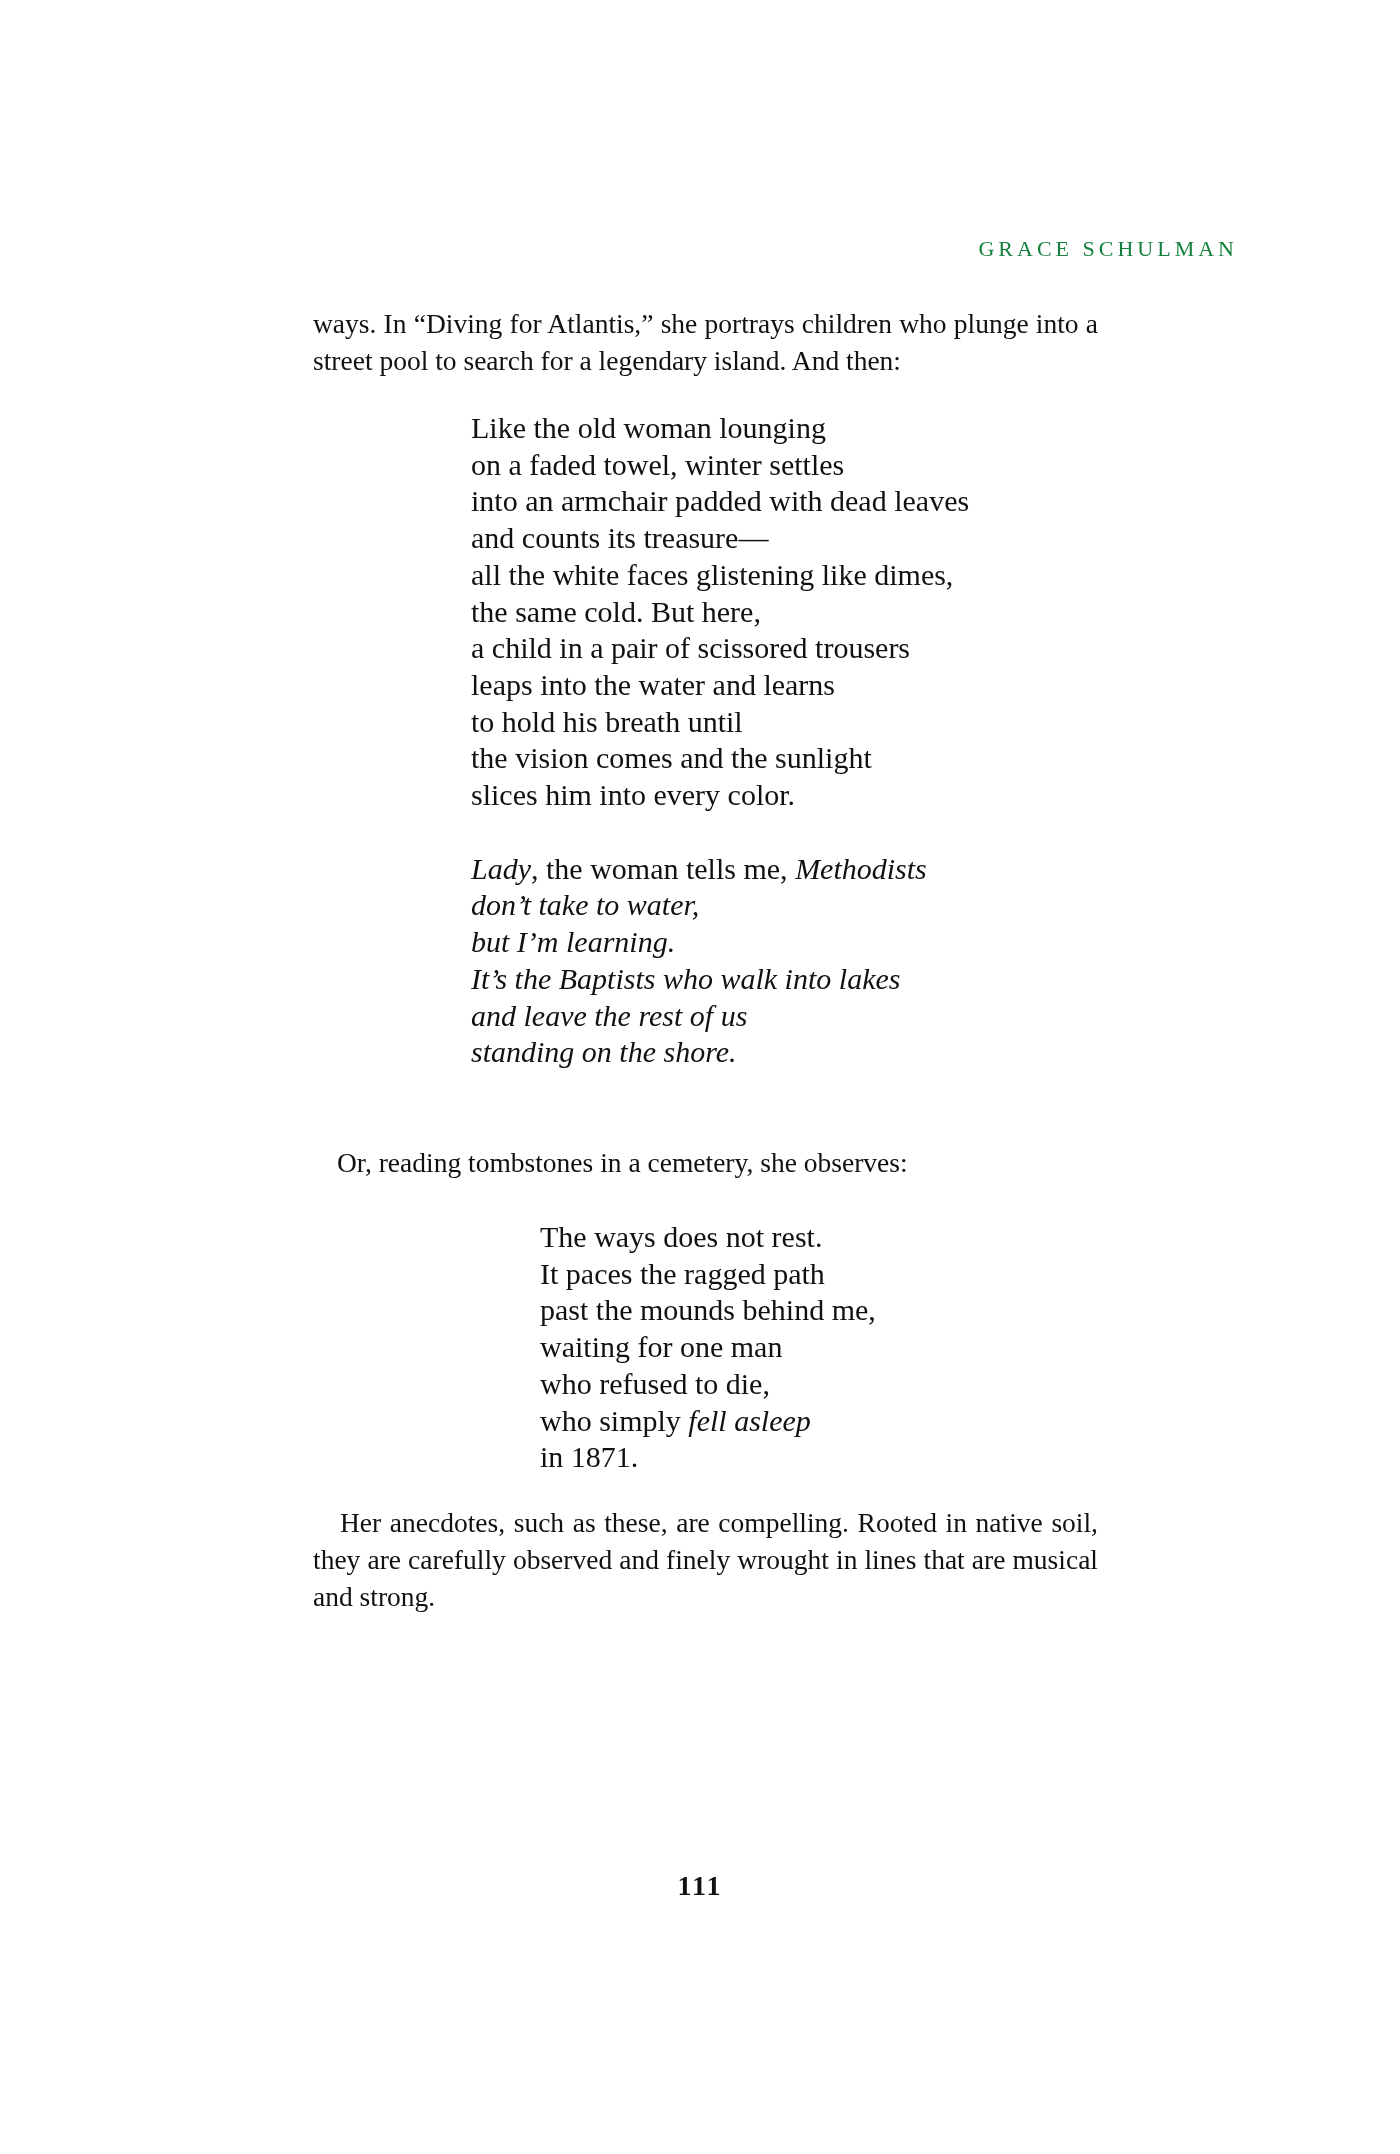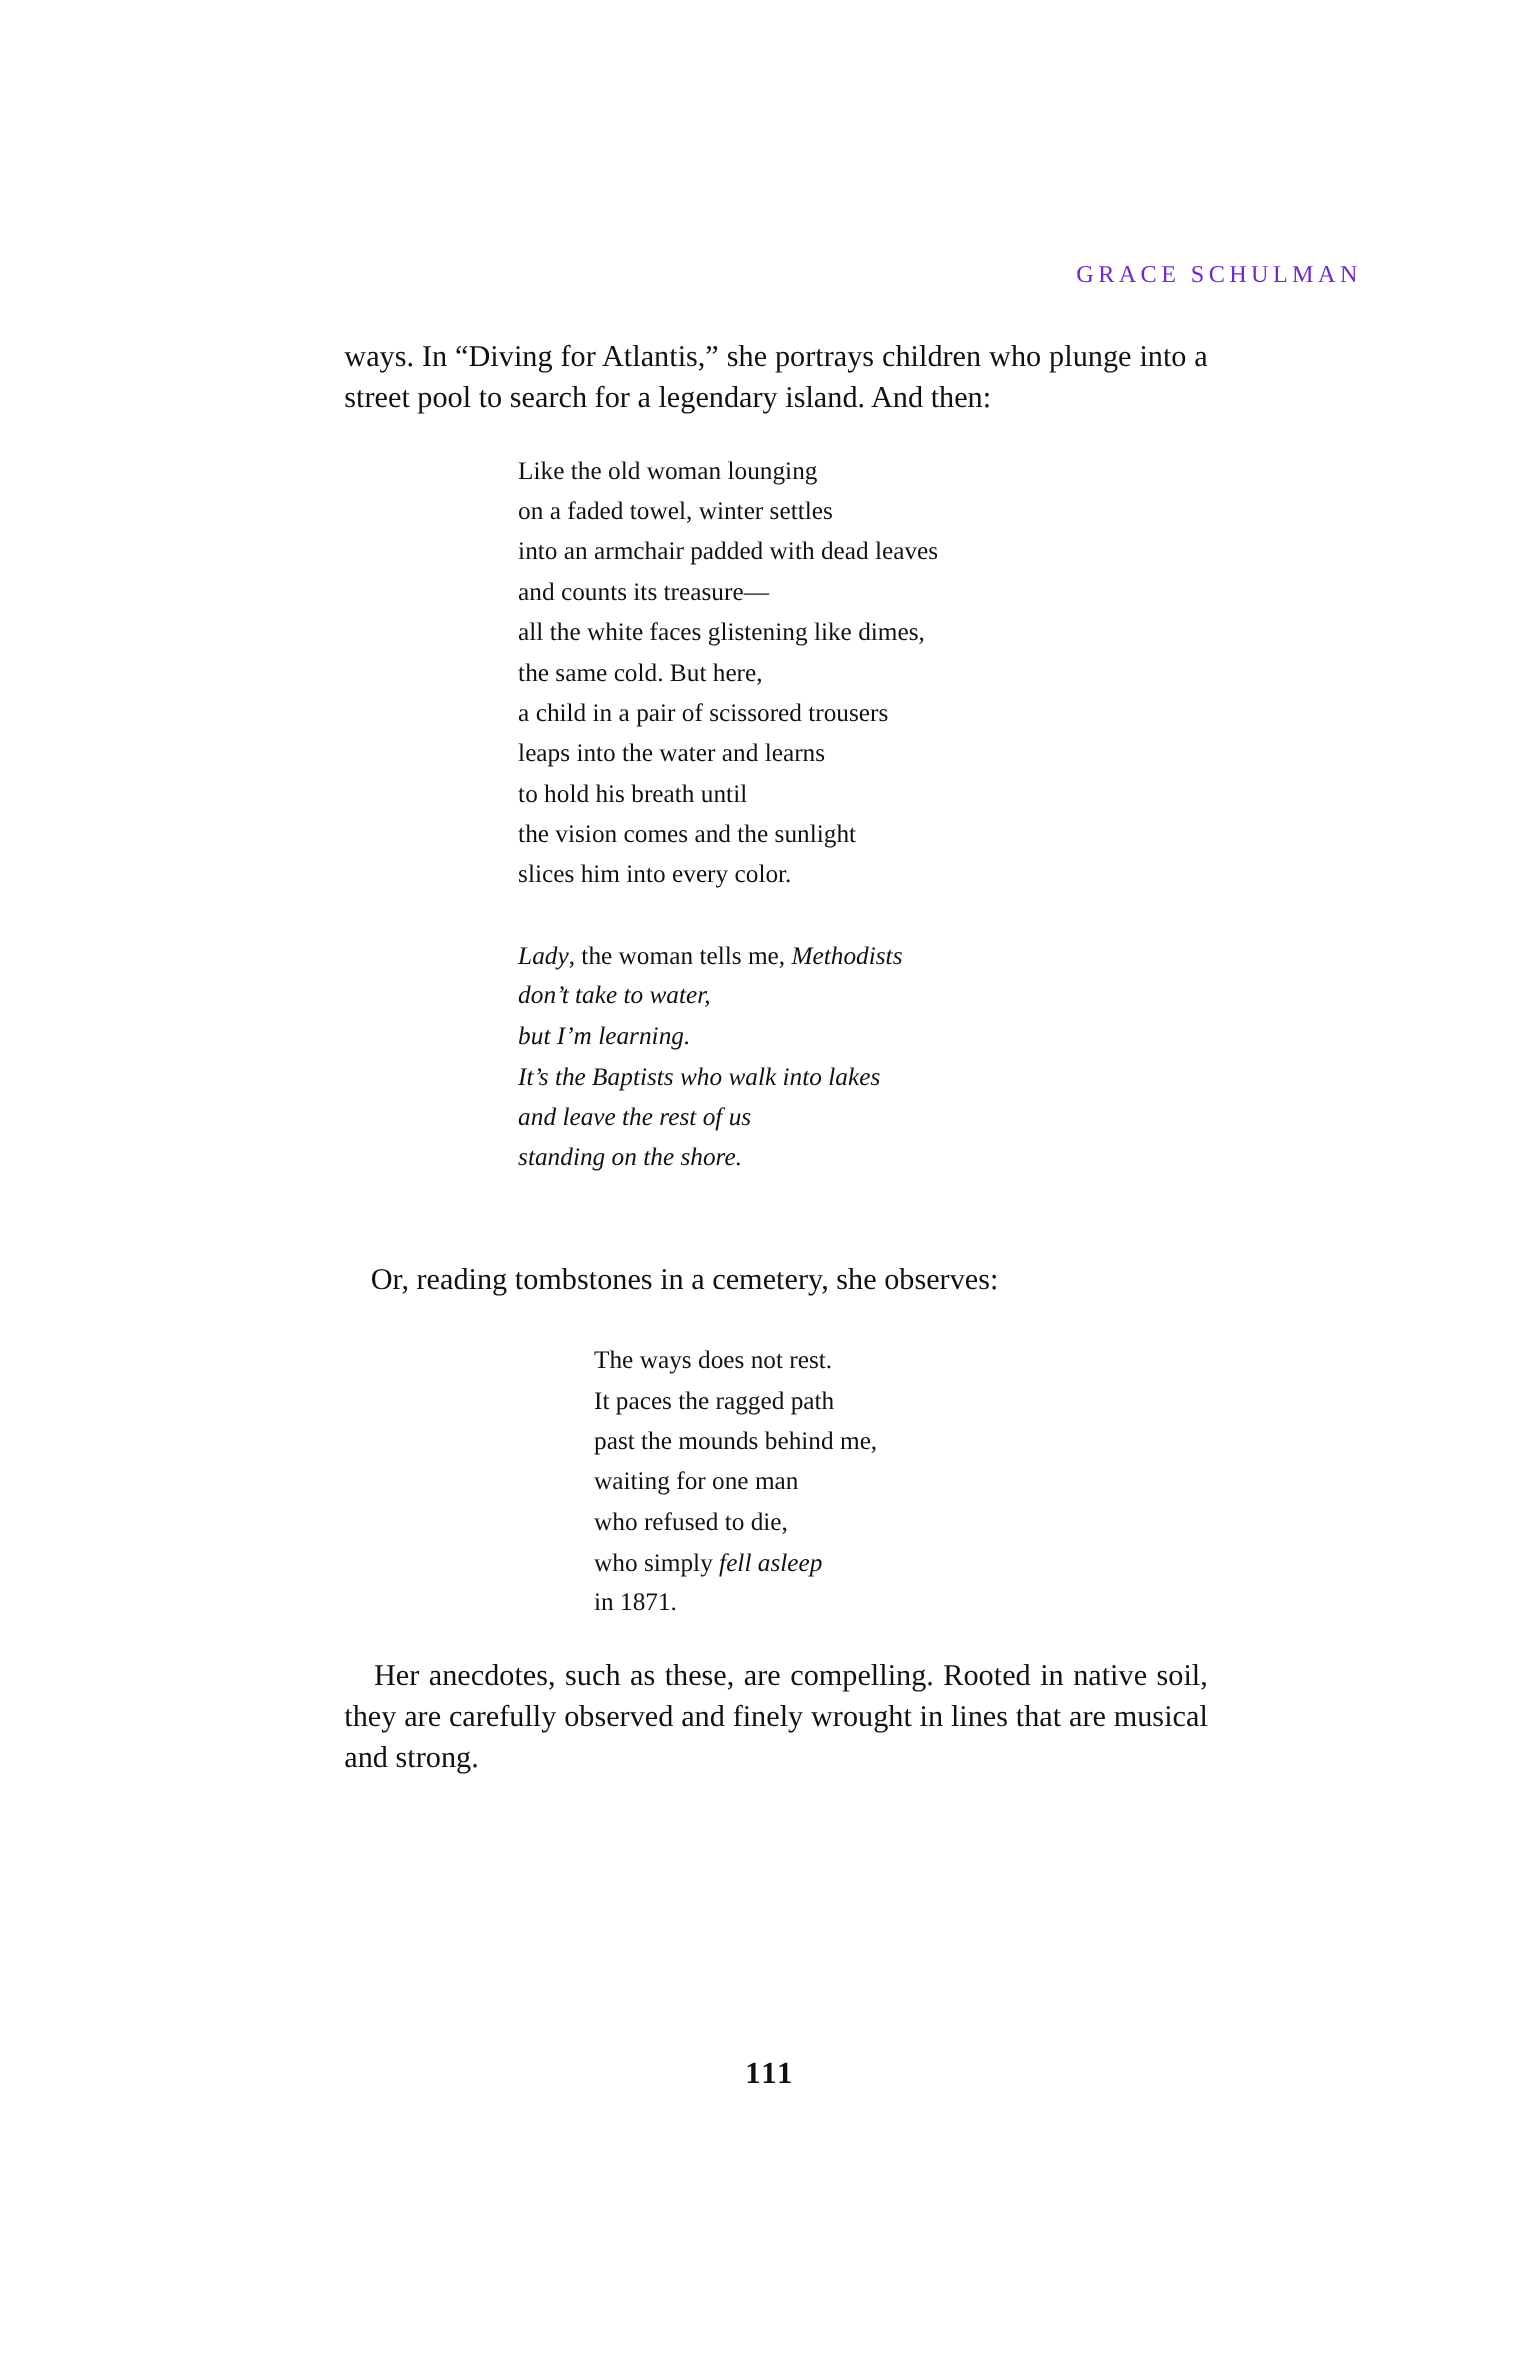--- a/index.html
+++ b/index.html
@@ -14,41 +14,41 @@
       font-family: "Liberation Serif", "DejaVu Serif", serif;
       color: #111111;
       overflow: hidden;
     }
     .running-head {
       position: absolute;
       top: 236px;
       right: 162px;
       font-size: 22px;
       letter-spacing: 4px;
-      color: #6d28d9;
+      color: #15803d;
     }
     .prose {
       position: absolute;
       left: 313px;
       width: 785px;
       font-size: 27.5px;
       line-height: 37px;
       text-align: justify;
     }
     .prose p {
       margin: 0;
     }
     .prose.intro { top: 305px; }
     .prose.bridge { top: 1144px; margin-left: 24px; }
     .prose.closing { top: 1504px; }
     .prose.closing p { text-indent: 27px; }
 
     .poem {
       position: absolute;
-      font-size: 23px;
+      font-size: 30px;
       line-height: 36.7px;
       color: #111111;
     }
     .poem .stanza { margin: 0; }
     .poem .line { display: block; white-space: nowrap; }
     .poem .gap { height: 37px; }
     .poem.poem1 { left: 471px; top: 410px; }
     .poem.poem2 { left: 540px; top: 1219px; }
     em { font-style: italic; }
 

